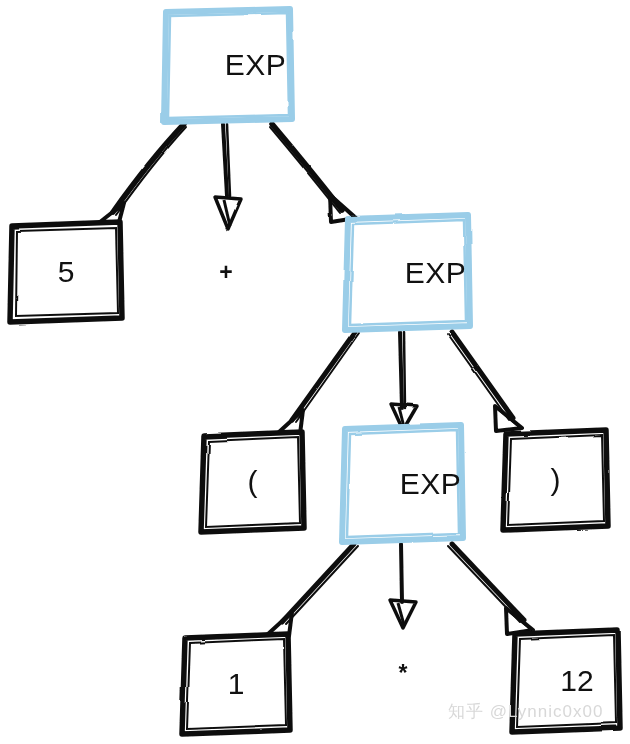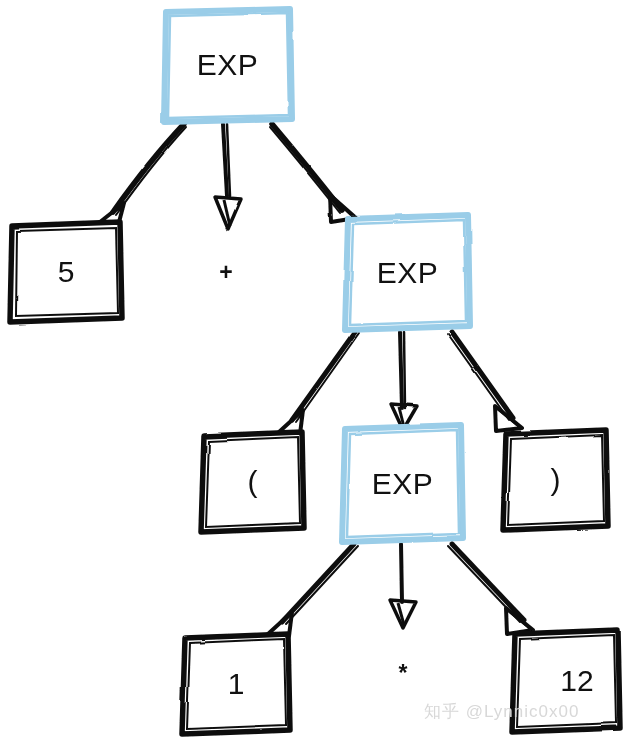--- a/index.html
+++ b/index.html
@@ -28,20 +28,21 @@
     align-items: center;
     justify-content: center;
     font-family: "Liberation Sans", sans-serif;
     color: #111111;
     pointer-events: none;
     white-space: nowrap;
   }
   .label-exp {
     font-size: 30px;
     letter-spacing: 0.5px;
+    padding-left: 28px;
   }
   .label-term {
     font-size: 30px;
   }
   .label-op {
     font-size: 23px;
     font-weight: 600;
   }
   .watermark {
     position: absolute;
@@ -191,15 +192,15 @@
   <div class="node-label label-exp" style="left:342px; top:425px; width:121px; height:117px;">EXP</div>
 
   <div class="node-label label-term" style="left:503px; top:430px; width:105px; height:100px;">)</div>
 
   <div class="node-label label-term" style="left:182px; top:634px; width:108px; height:100px;">1</div>
 
   <div class="node-label label-op" style="left:390px; top:660px; width:26px; height:26px;">*</div>
 
   <div class="node-label label-term" style="left:512px; top:630px; width:108px; height:102px;margin-left:11px;">12</div>
 
-  <div class="watermark" style="left:424px; top:700px;">知乎 @Lynnic0x00</div>
+  <div class="watermark" style="left:448px; top:700px;">知乎 @Lynnic0x00</div>
 
 </div>
 
 </body></html>

